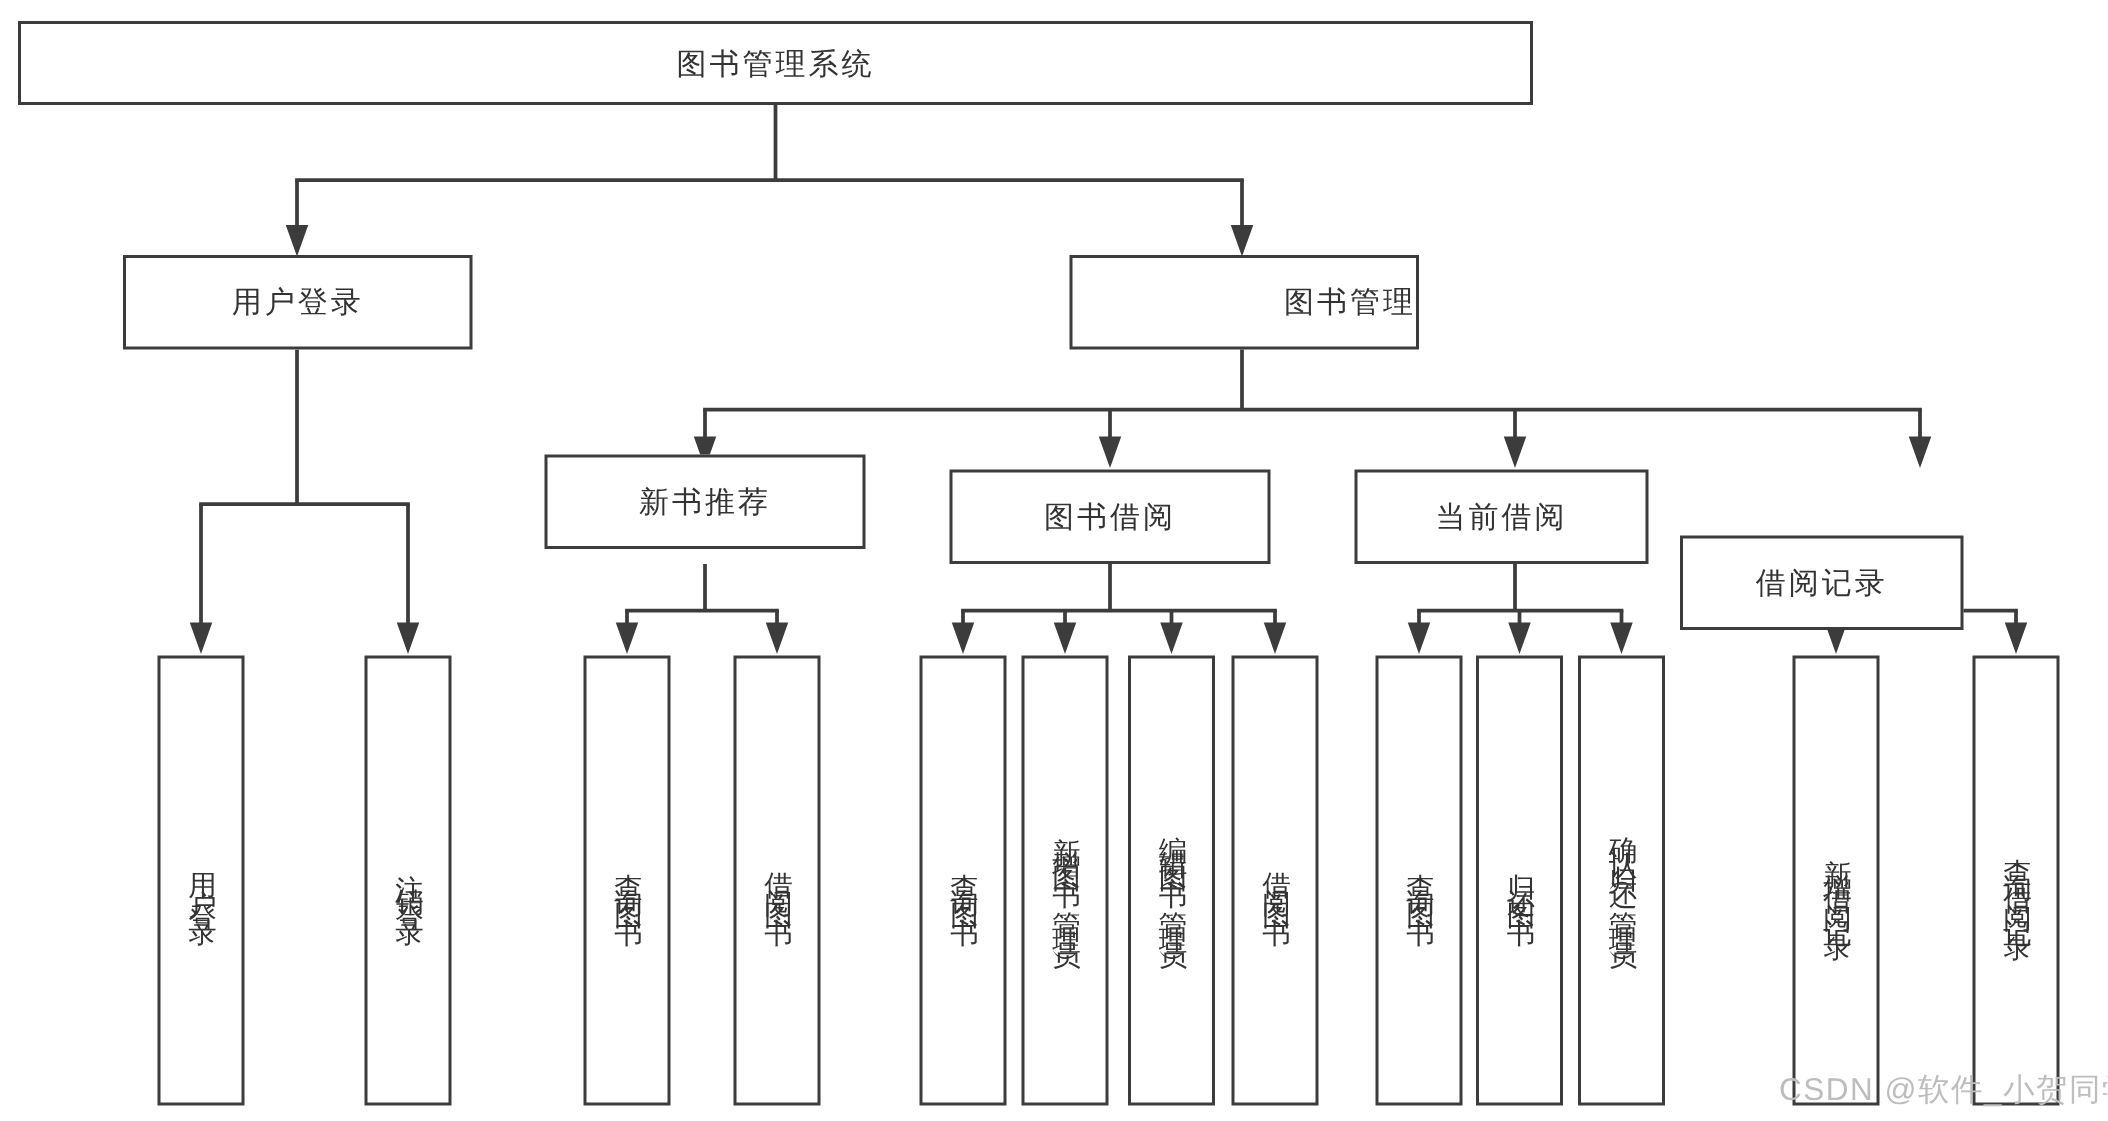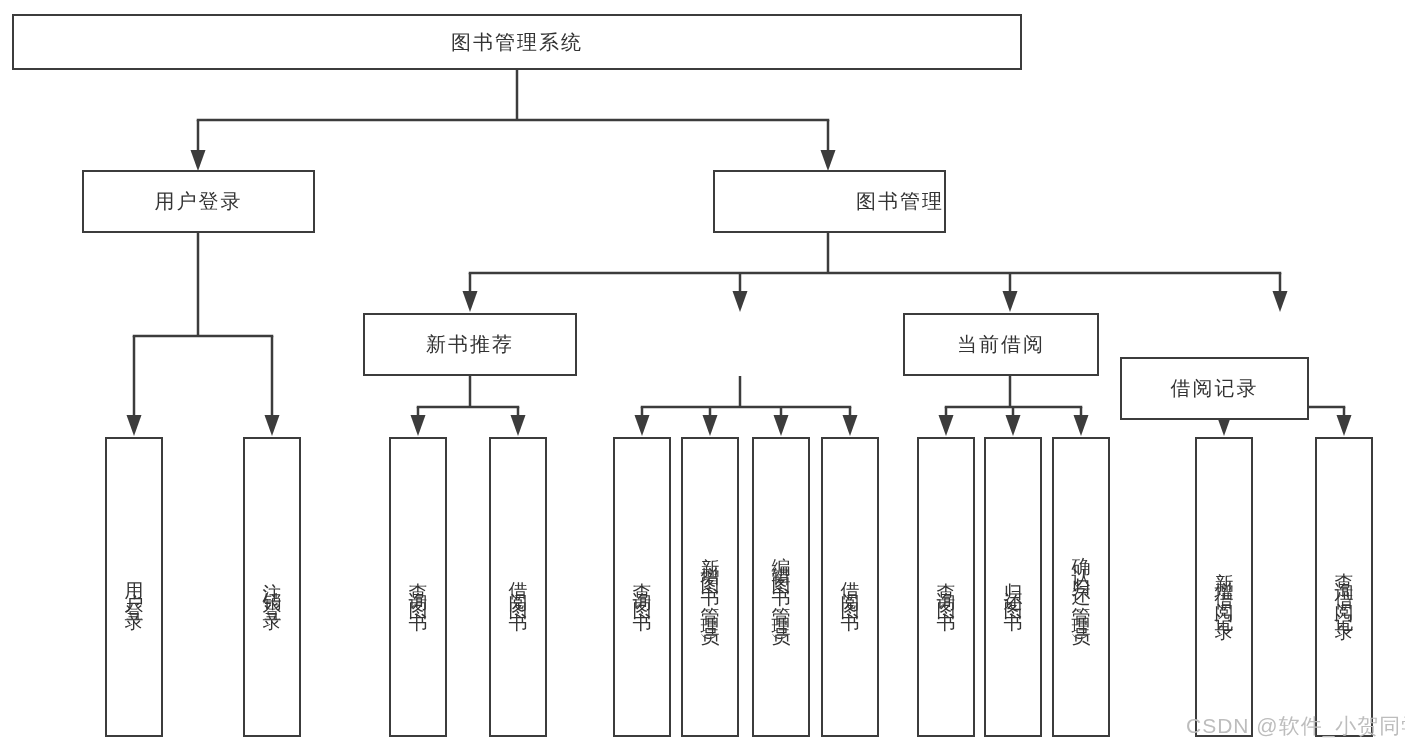--- a/index.html
+++ b/index.html
@@ -141,22 +141,25 @@
     <span>图书管理系统</span>
   </div>
 
   <div class="hnode" style="left:82px; top:170px; width:233px; height:63px;">
     <span>用户登录</span>
   </div>
   <div class="hnode" style="left:713px; top:170px; width:233px; height:63px;justify-content:flex-end;">
     <span>图书管理</span>
   </div>
 
-  <div class="hnode" style="left:363px; top:313px; width:214px; height:63px;">
+  <div class="hnode" style="left:363px; top:303px; width:214px; height:63px;">
     <span>新书推荐</span>
+  </div>
+  <div class="hnode" style="left:633px; top:313px; width:214px; height:63px;">
+    <span>图书借阅</span>
   </div>
   <div class="hnode" style="left:903px; top:313px; width:196px; height:63px;">
     <span>当前借阅</span>
   </div>
   <div class="hnode" style="left:1120px; top:313px; width:189px; height:63px;margin-top:44px;">
     <span>借阅记录</span>
   </div>
 
   <div class="vnode" style="left:105px;">
     <span class="vtext">用户登录</span>

